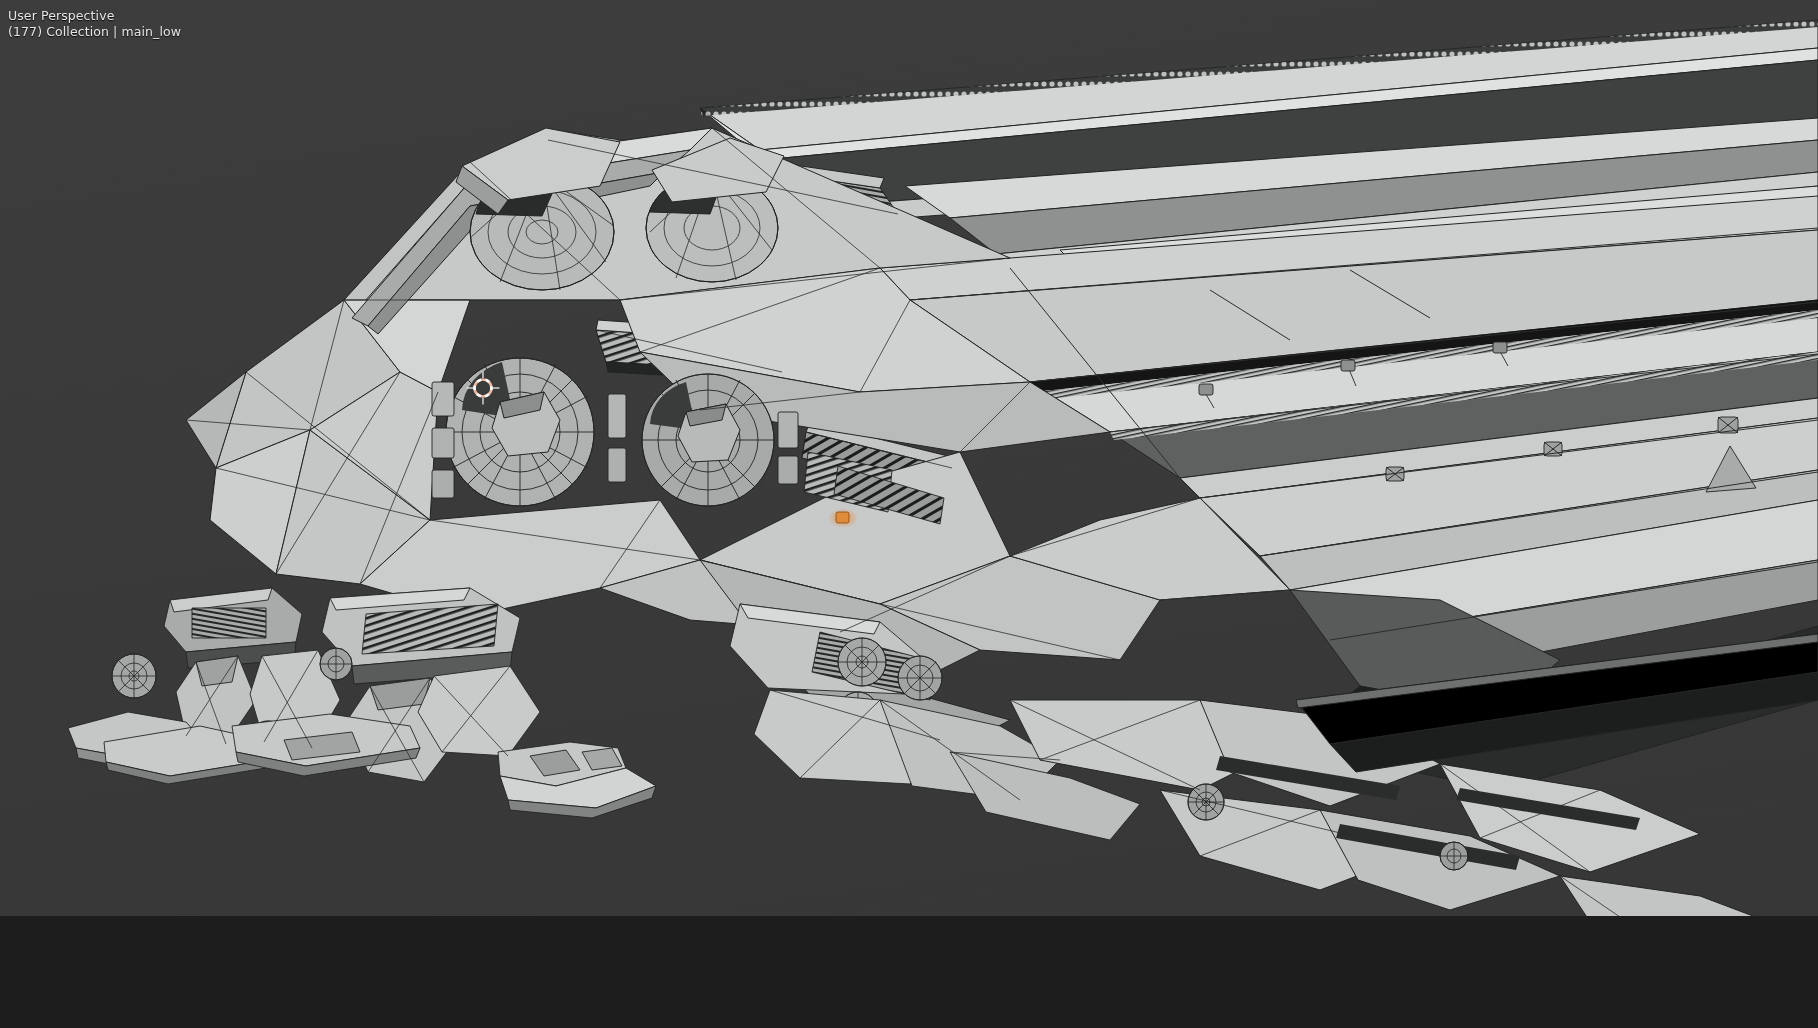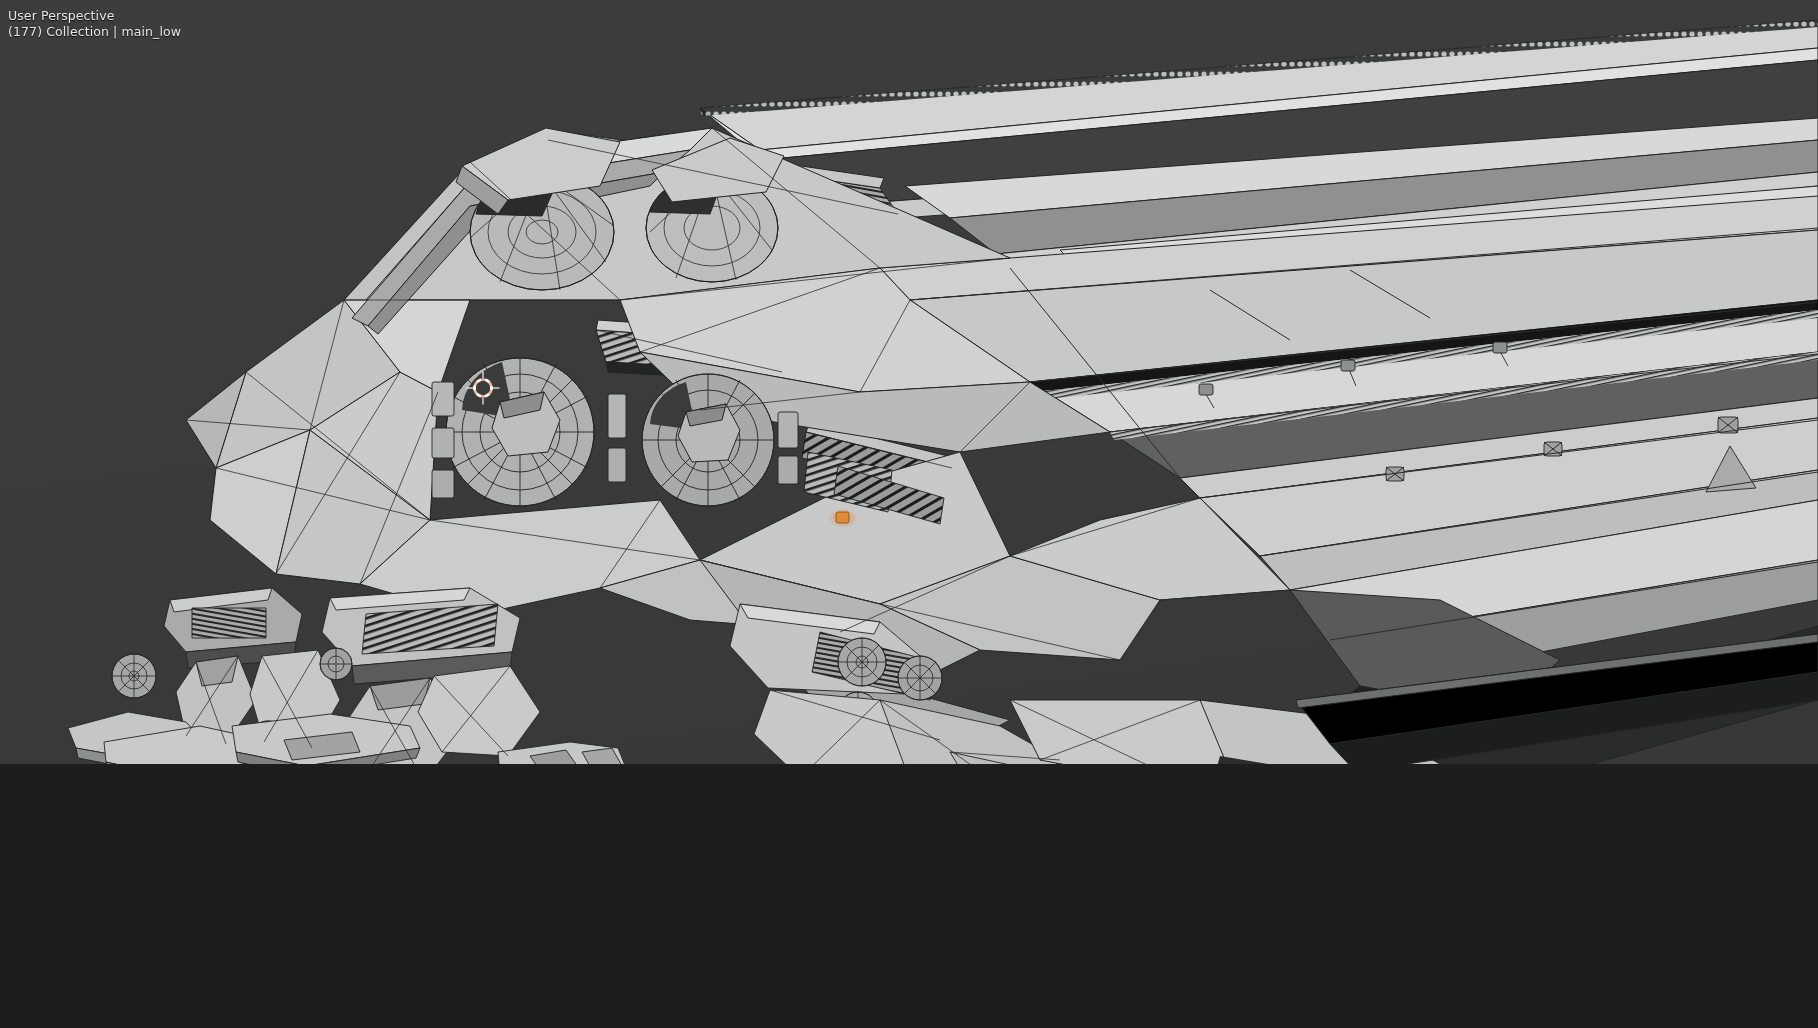--- a/index.html
+++ b/index.html
@@ -28,21 +28,21 @@
     text-shadow:0 1px 1px rgba(0,0,0,.85);
     white-space:nowrap;
   }
 
   
   #cursor-3d{position:absolute;z-index:35;width:34px;height:34px;margin-left:-17px;margin-top:-17px;pointer-events:none;}
 </style>
 </head>
 <body>
 
-<div id="viewport" style="width: 1818px; height: 764px; background: #14532d;">
+<div id="viewport" style="width: 1818px; height: 916px; background: #14532d;">
 
   <svg id="scene-svg" viewBox="0 0 1818 1028" preserveAspectRatio="none" shape-rendering="geometricPrecision">
     <defs>
 
       <pattern id="hatchA" width="7" height="7" patternUnits="userSpaceOnUse" patternTransform="rotate(72)">
         <rect width="7" height="7" fill="#b8baba"></rect>
         <rect width="2.6" height="7" fill="#1e1f1f"></rect>
       </pattern>
       <pattern id="hatchB" width="5" height="5" patternUnits="userSpaceOnUse" patternTransform="rotate(100)">
         <rect width="5" height="5" fill="#a8aaaa"></rect>

